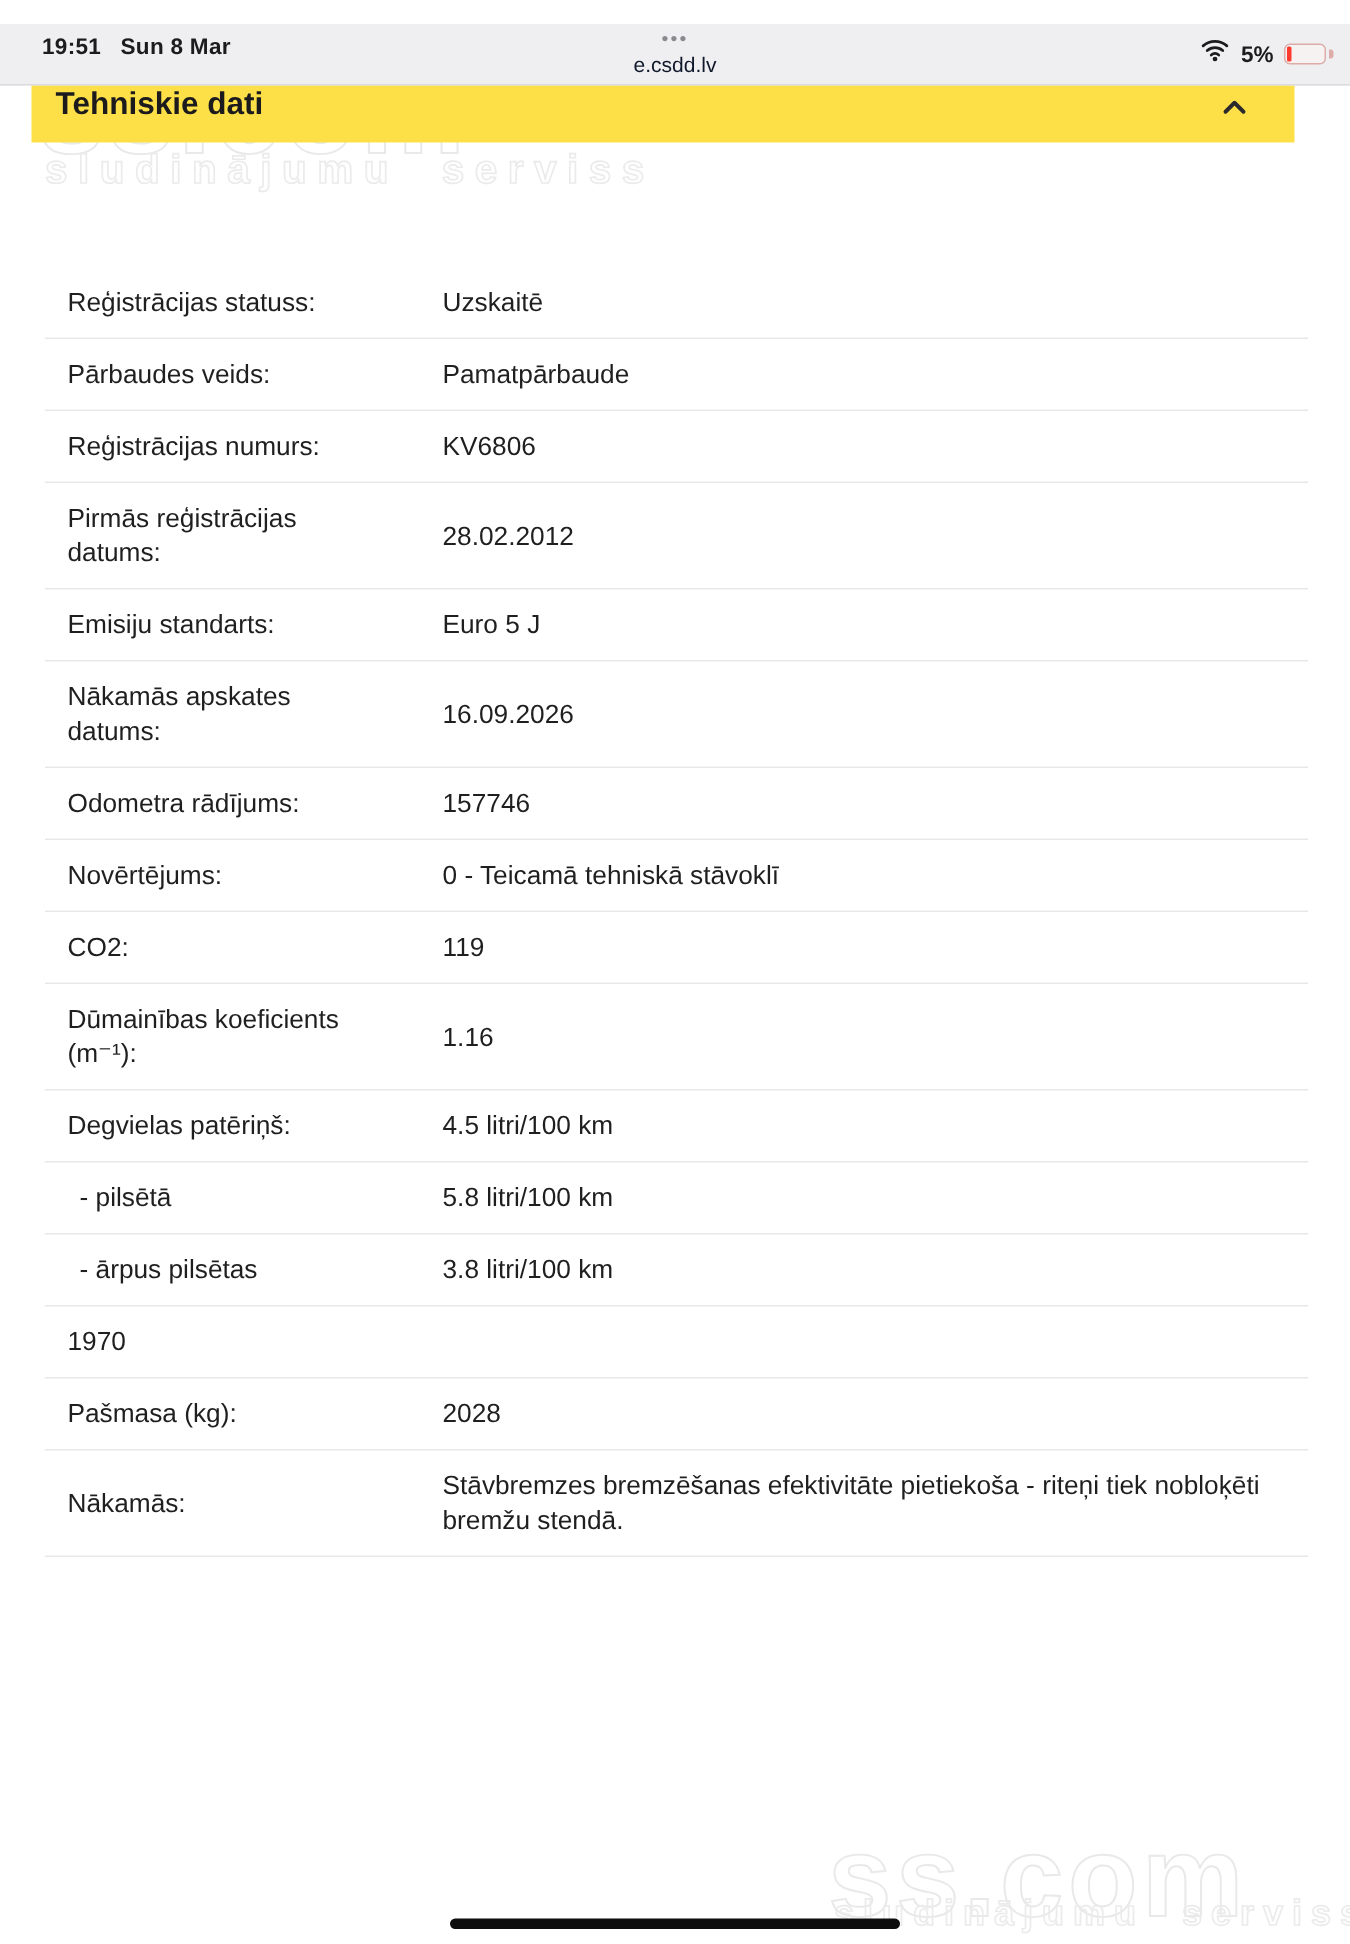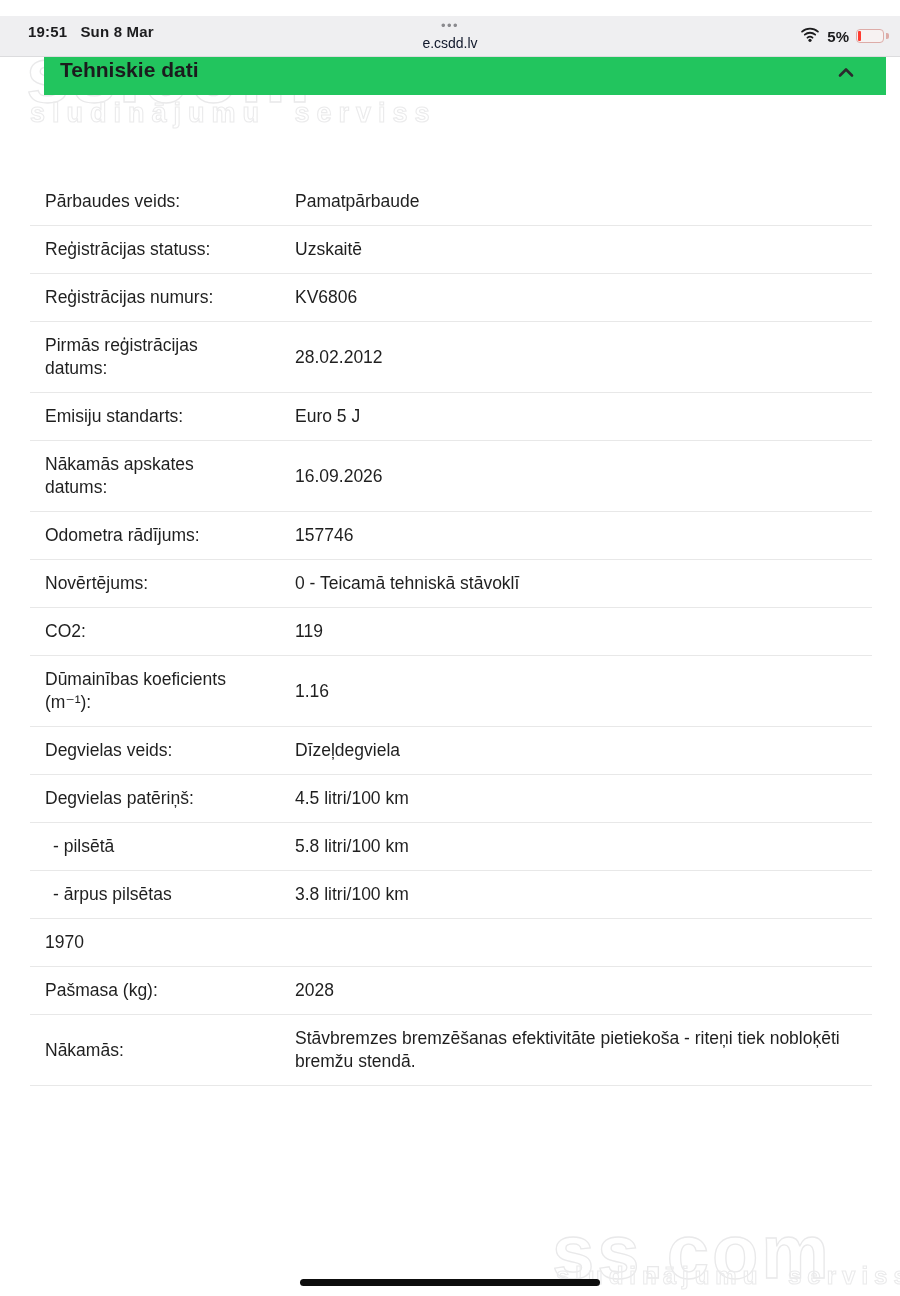--- a/index.html
+++ b/index.html
@@ -45,22 +45,22 @@
     color:transparent;-webkit-text-stroke:1.3px #e9e9ea;font-weight:700;white-space:nowrap;margin-top:12px;
   }
   .wm-brand-top{left:26px;top:18px;font-size:78px;letter-spacing:3px;}
   .wm-tag-top{left:30px;top:86px;font-size:27px;letter-spacing:7px;word-spacing:14px;-webkit-text-stroke:1.1px #ebebec;}
   .wm-brand-bottom{left:552px;top:1196px;font-size:76px;letter-spacing:3px;}
   .wm-tag-bottom{left:556px;top:1250px;font-size:24px;letter-spacing:6px;word-spacing:12px;-webkit-text-stroke:1.1px #ebebec;}
 
   
   .band-top-line{position:absolute;left:30px;top:41px;width:298px;height:3px;background:#3b3b3d;z-index:3;}
   .accordion-header{
-    position:absolute;left:44px;top:44px;width:842px;height:51px;
-    background:#22c55e;z-index:2;cursor:pointer;
+    position:absolute;left:21px;top:44px;width:842px;height:51px;
+    background:#fde047;z-index:2;cursor:pointer;
   }
   .accordion-title{
     position:absolute;left:16px;top:50%;transform:translateY(-50%);
     font-size:21px;font-weight:700;color:#1b1b1d;z-index:3;
   }
   .accordion-chevron{position:absolute;right:32px;top:20px;z-index:3;}
 
   
   .tech-table{position:absolute;left:30px;top:178px;width:842px;z-index:2;}
   .row{
@@ -121,29 +121,29 @@
   <div class="accordion-title">Tehniskie dati</div>
   <div class="accordion-chevron">
     <svg width="16" height="11" viewBox="0 0 16 11">
       <polyline points="2,8.5 8,2.5 14,8.5" fill="none" stroke="#2b2b2d" stroke-width="2.6" stroke-linecap="round" stroke-linejoin="round"></polyline>
     </svg>
   </div>
 </div>
 
 <div class="tech-table">
   <div class="row">
+    <div class="label">Reģistrācijas statuss:</div>
+    <div class="value">Uzskaitē</div>
+  </div>
+
+  <div class="row">
     <div class="label">Pārbaudes veids:</div>
     <div class="value">Pamatpārbaude</div>
   </div>
 
-  <div class="row">
-    <div class="label">Reģistrācijas statuss:</div>
-    <div class="value">Uzskaitē</div>
-  </div>
-
 
   <div class="row">
     <div class="label">Reģistrācijas numurs:</div>
     <div class="value">KV6806</div>
   </div>
 
   <div class="row">
     <div class="label">Pirmās reģistrācijas datums:</div>
     <div class="value">28.02.2012</div>
   </div>
@@ -171,24 +171,20 @@
   <div class="row">
     <div class="label">CO2:</div>
     <div class="value">119</div>
   </div>
 
   <div class="row">
     <div class="label">Dūmainības koeficients (m⁻¹):</div>
     <div class="value">1.16</div>
   </div>
 
-  <div class="row">
-    <div class="label">Degvielas veids:</div>
-    <div class="value">Dīzeļdegviela</div>
-  </div>
 
   <div class="row">
     <div class="label">Degvielas patēriņš:</div>
     <div class="value">4.5 litri/100 km</div>
   </div>
 
   <div class="row indent">
     <div class="label">- pilsētā</div>
     <div class="value">5.8 litri/100 km</div>
   </div>

